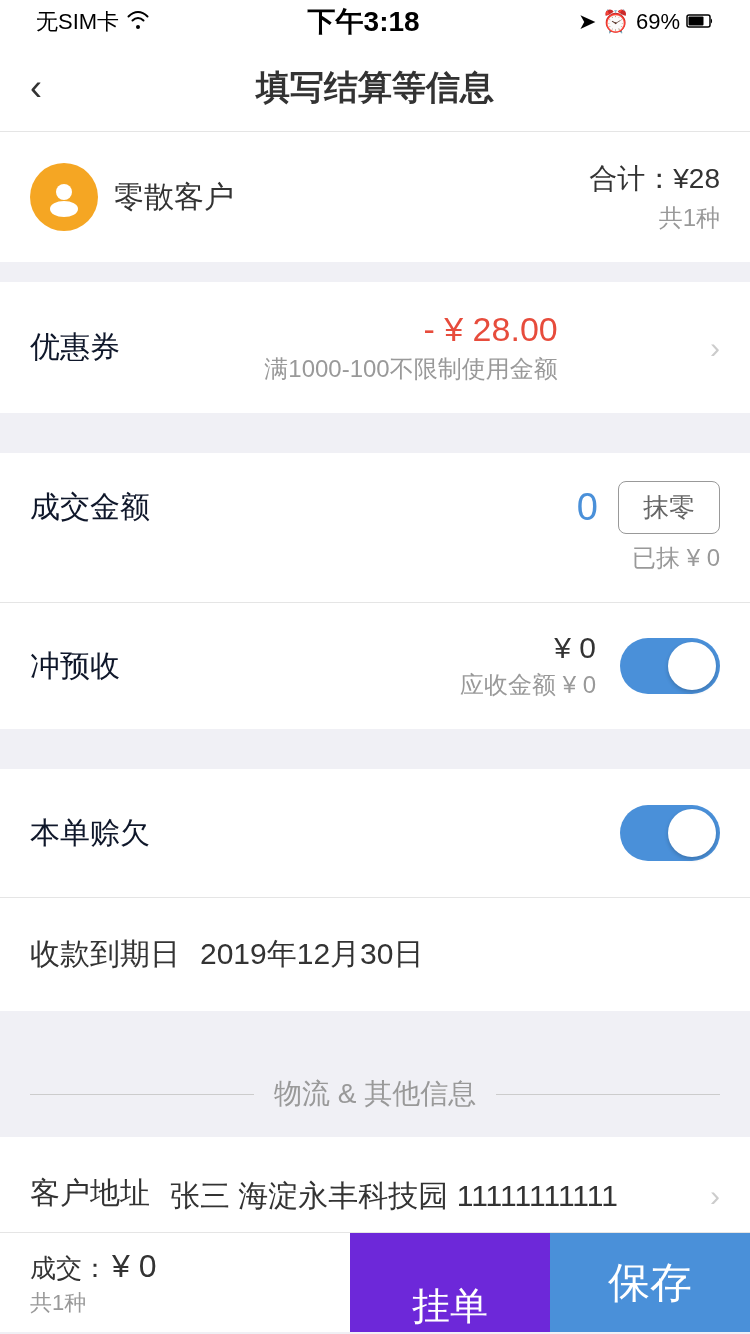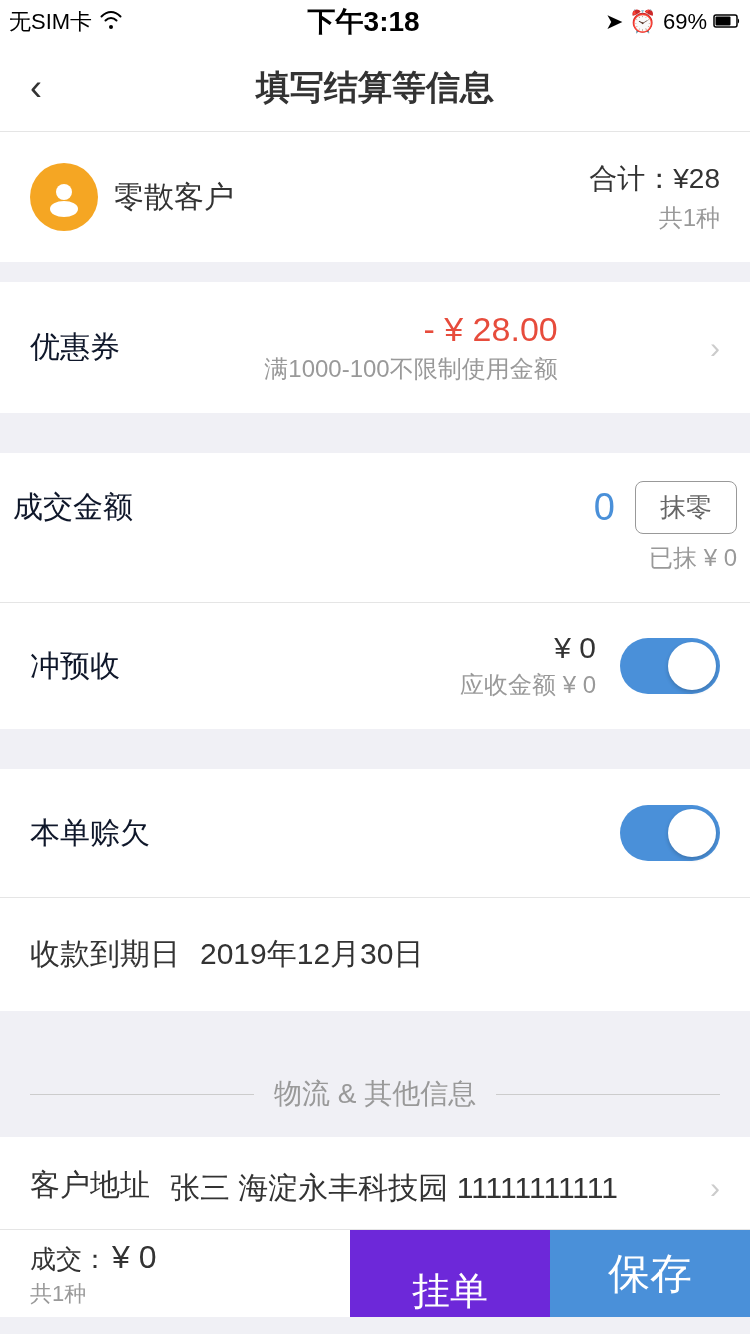--- a/index.html
+++ b/index.html
@@ -16,21 +16,21 @@
     }
 
     
     .status-bar {
       width: 750px;
       height: 44px;
       background: #fff;
       display: flex;
       align-items: center;
       justify-content: space-between;
-      padding: 0 9px;
+      padding: 0 36px;
       font-size: 22px;
       color: #000;
     }
     .status-left { display: flex; align-items: center; gap: 8px; }
     .status-center { font-size: 28px; font-weight: 600; }
     .status-right { display: flex; align-items: center; gap: 6px; font-size: 22px; }
 
     
     .nav-bar {
       width: 750px;
@@ -127,21 +127,21 @@
     }
     .chevron {
       color: #ccc;
       font-size: 30px;
       margin-left: 8px;
     }
 
     
     .amount-row {
       background: #fff;
-      padding: 28px 13px;
+      padding: 28px 30px;
     }
     .amount-top {
       display: flex;
       align-items: center;
       justify-content: space-between;
     }
     .amount-input-wrap {
       display: flex;
       align-items: center;
       gap: 20px;
@@ -258,36 +258,36 @@
       height: 1px;
       background: #ccc;
     }
 
     
     .address-row {
       background: #fff;
       display: flex;
       align-items: center;
       justify-content: space-between;
-      padding: 28px 30px;
+      padding: 36px 30px;
     }
     .address-left {
       display: flex;
       align-items: flex-start;
       gap: 20px;
     }
     .address-label { font-size: 30px; color: #333; flex-shrink: 0; }
     .address-value { font-size: 30px; color: #333; line-height: 1.5; }
 
     
     .bottom-bar {
       position: fixed;
-      bottom: 17px;
+      bottom: 2px;
       width: 750px;
-      height: 88px;
+      height: 100px;
       display: flex;
       background: #fff;
       border-top: 1px solid #e5e5e5;
     }
     .bottom-info {
       flex: 1;
       display: flex;
       flex-direction: column;
       justify-content: center;
       padding: 0 30px;

